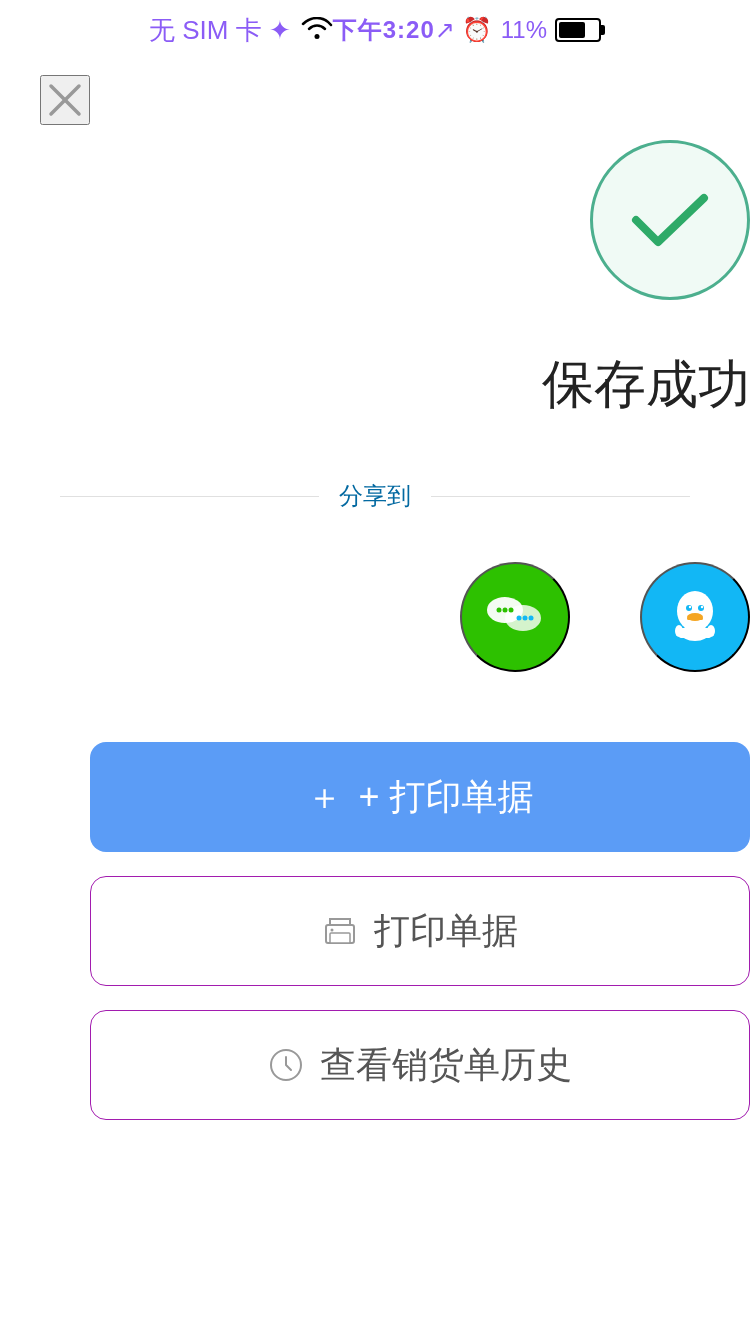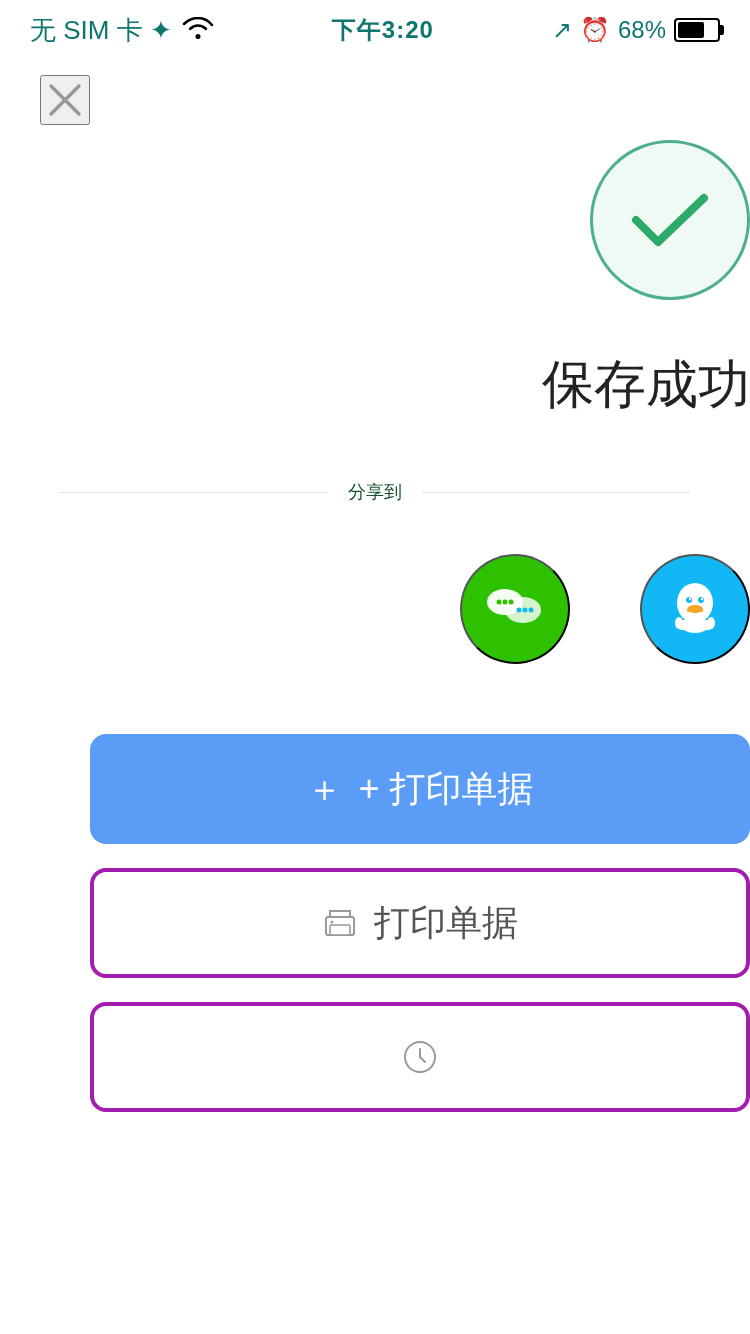--- a/index.html
+++ b/index.html
@@ -14,24 +14,24 @@
       position: relative;
     }
 
     
     .status-bar {
       width: 100%;
       height: 60px;
       background: #ffffff;
       display: flex;
       align-items: center;
-      justify-content: space-between;
+      justify-content: center;
       padding: 0 30px;
       font-size: 26px;
-      color: #0f766e;
+      color: #8b5cf6;
       font-weight: 500;
     }
 
     .status-left {
       display: flex;
       align-items: center;
       gap: 10px;
       font-size: 26px;
     }
 
@@ -139,22 +139,22 @@
       margin-bottom: 50px;
     }
 
     .divider-line {
       flex: 1;
       height: 1px;
       background: #e0e0e0;
     }
 
     .divider-text {
-      font-size: 18px;
-      color: #14532d;
+      font-size: 24px;
+      color: #0369a1;
       padding: 0 20px;
     }
 
     
     .share-icons {
       display: flex;
       gap: 70px;
       margin-bottom: 70px;
     }
 
@@ -197,21 +197,21 @@
       justify-content: center;
       gap: 16px;
       cursor: pointer;
       font-weight: 400;
     }
 
     .btn-secondary {
       width: 100%;
       height: 110px;
       background: #fff;
-      border: 4px solid #a21caf;
+      border: 1px solid #a21caf;
       border-radius: 16px;
       font-size: 36px;
       color: #555;
       display: flex;
       align-items: center;
       justify-content: center;
       gap: 16px;
       cursor: pointer;
       font-weight: 400;
     }
@@ -234,21 +234,21 @@
         <path d="M16 17a2.5 2.5 0 1 1 0 5 2.5 2.5 0 0 1 0-5z" fill="#000"></path>
         <path d="M8 12c2.2-2.1 5.1-3.4 8-3.4s5.8 1.3 8 3.4" stroke="#000" stroke-width="2.5" stroke-linecap="round" fill="none"></path>
         <path d="M2 7C5.7 3.4 10.6 1 16 1s10.3 2.4 14 7" stroke="#000" stroke-width="2.5" stroke-linecap="round" fill="none"></path>
       </svg>
     </span>
   </div>
   <div class="status-center">下午3:20</div>
   <div class="status-right">
     <span>↗</span>
     <span>⏰</span>
-    <span>68%</span>
+    <span>11%</span>
     <span class="battery-icon">
       <span class="battery-fill"></span>
     </span>
   </div>
 </div>
 
 <button class="close-btn" aria-label="关闭">
   <svg viewBox="0 0 36 36" fill="none" xmlns="http://www.w3.org/2000/svg">
     <line x1="4" y1="4" x2="32" y2="32" stroke="#999" stroke-width="3.5" stroke-linecap="round"></line>
     <line x1="32" y1="4" x2="4" y2="32" stroke="#999" stroke-width="3.5" stroke-linecap="round"></line>
@@ -326,16 +326,17 @@
       <span>打印单据</span>
     </button>
 
     <button class="btn-secondary">
       <span class="btn-icon">
         <svg width="36" height="36" viewBox="0 0 36 36" fill="none">
           <circle cx="18" cy="18" r="15" stroke="#999" stroke-width="2" fill="none"></circle>
           <path d="M18 10 v8 l5 5" stroke="#999" stroke-width="2" stroke-linecap="round" stroke-linejoin="round" fill="none"></path>
         </svg>
       </span>
+      <span>查看销货单历史</span>
     </button>
 
   </div>
 </div>
 
 </body></html>

